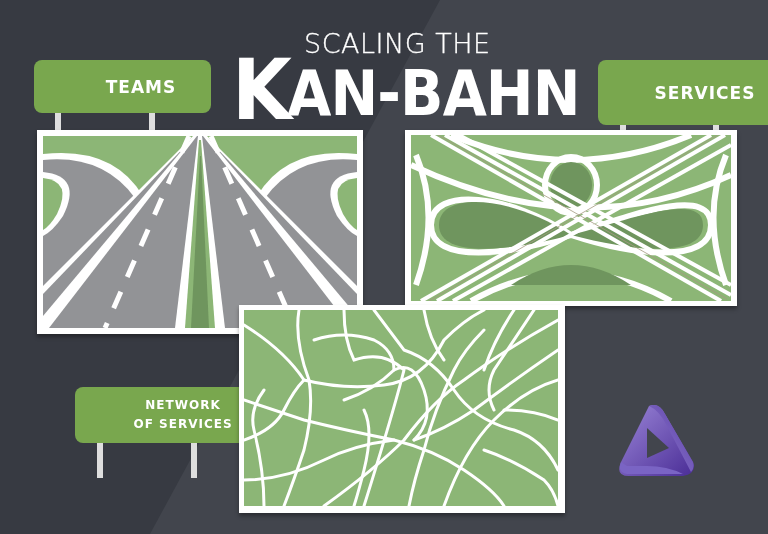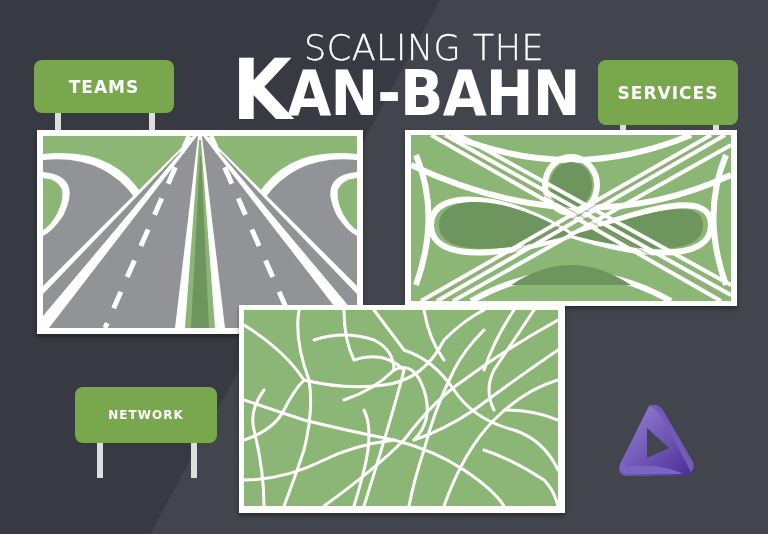--- a/index.html
+++ b/index.html
@@ -12,35 +12,36 @@
       position: absolute; left: 0; top: 0; width: 768px; height: 534px;
       clip-path: polygon(440px 0, 768px 0, 768px 534px, 150px 534px);
       background: #42454d;
     }
     .title {
       position: absolute; left: 232px; top: 22px; width: 340px; color: #fff;
     }
     .title .line1 {
       position: absolute; left: 72px; top: 6px;
       font-family: "DejaVu Sans", sans-serif; font-weight: 300;
-      font-size: 35px; letter-spacing: 0.5px; white-space: nowrap;
+      font-size: 27px; letter-spacing: 0.5px; white-space: nowrap;
       -webkit-text-stroke: 0.3px #fff;
     }
     .title .line2 {
       position: absolute; left: 0; top: 26px;
       font-family: "DejaVu Sans", sans-serif; font-weight: bold;
       font-size: 62px; letter-spacing: -1px; white-space: nowrap; line-height: 1;
       transform: scaleX(0.92); transform-origin: left top;
     }
     .title .line2 .k { font-size: 84px; vertical-align: -4px; margin-right: -4px; }
     .sign {
       position: absolute; background: #79a74e; border-radius: 8px;
       color: #fff; font-family: "DejaVu Sans", sans-serif; font-weight: bold;
       display: flex; align-items: center; justify-content: center; text-align: center;
       letter-spacing: 1px;
+      padding-left: 37px;
     }
     .post { position: absolute; background: #dedede; width: 6px; }
     .panel {
       position: absolute; background: #fff;
       box-shadow: 0 3px 4px rgba(0,0,0,0.35);
     }
     .panel svg { position: absolute; display: block; }
     .logo { position: absolute; }
   </style>
 </head>
@@ -62,20 +63,21 @@
 <div class="post" style="left:620px; top:112px; height:20px;"></div>
 <div class="post" style="left:713px; top:112px; height:20px;"></div>
 <div class="sign" style="left:598px; top:60px; width:140px; height:65px; font-size:17px;">
   <span>SERVICES</span>
 </div>
 
 <div class="post" style="left:97px; top:442px; height:36px;"></div>
 <div class="post" style="left:191px; top:442px; height:36px;"></div>
 <div class="sign" style="left:75px; top:387px; width:142px; height:56px; font-size:12px; line-height:19px; flex-direction:column;">
   <span>NETWORK</span>
+  <span>OF SERVICES</span>
 </div>
 
 <div class="panel" style="left:37px; top:130px; width:326px; height:204px;">
   <svg width="314" height="192" viewBox="0 0 314 192" style="left:6px; top:6px;">
     <rect width="314" height="192" fill="#8cb676"></rect>
 
     <path d="M0 18 Q70 10 100 60 L60 192 L0 192 Z" fill="#fff"></path>
     <path d="M0 24 Q60 18 92 62 L54 192 L0 192 Z" fill="#929396"></path>
     <path d="M0 36 Q40 40 20 80 Q10 95 0 100 Z" fill="#fff"></path>
     <path d="M0 42 Q30 45 14 78 Q7 90 0 94 Z" fill="#8cb676"></path>

